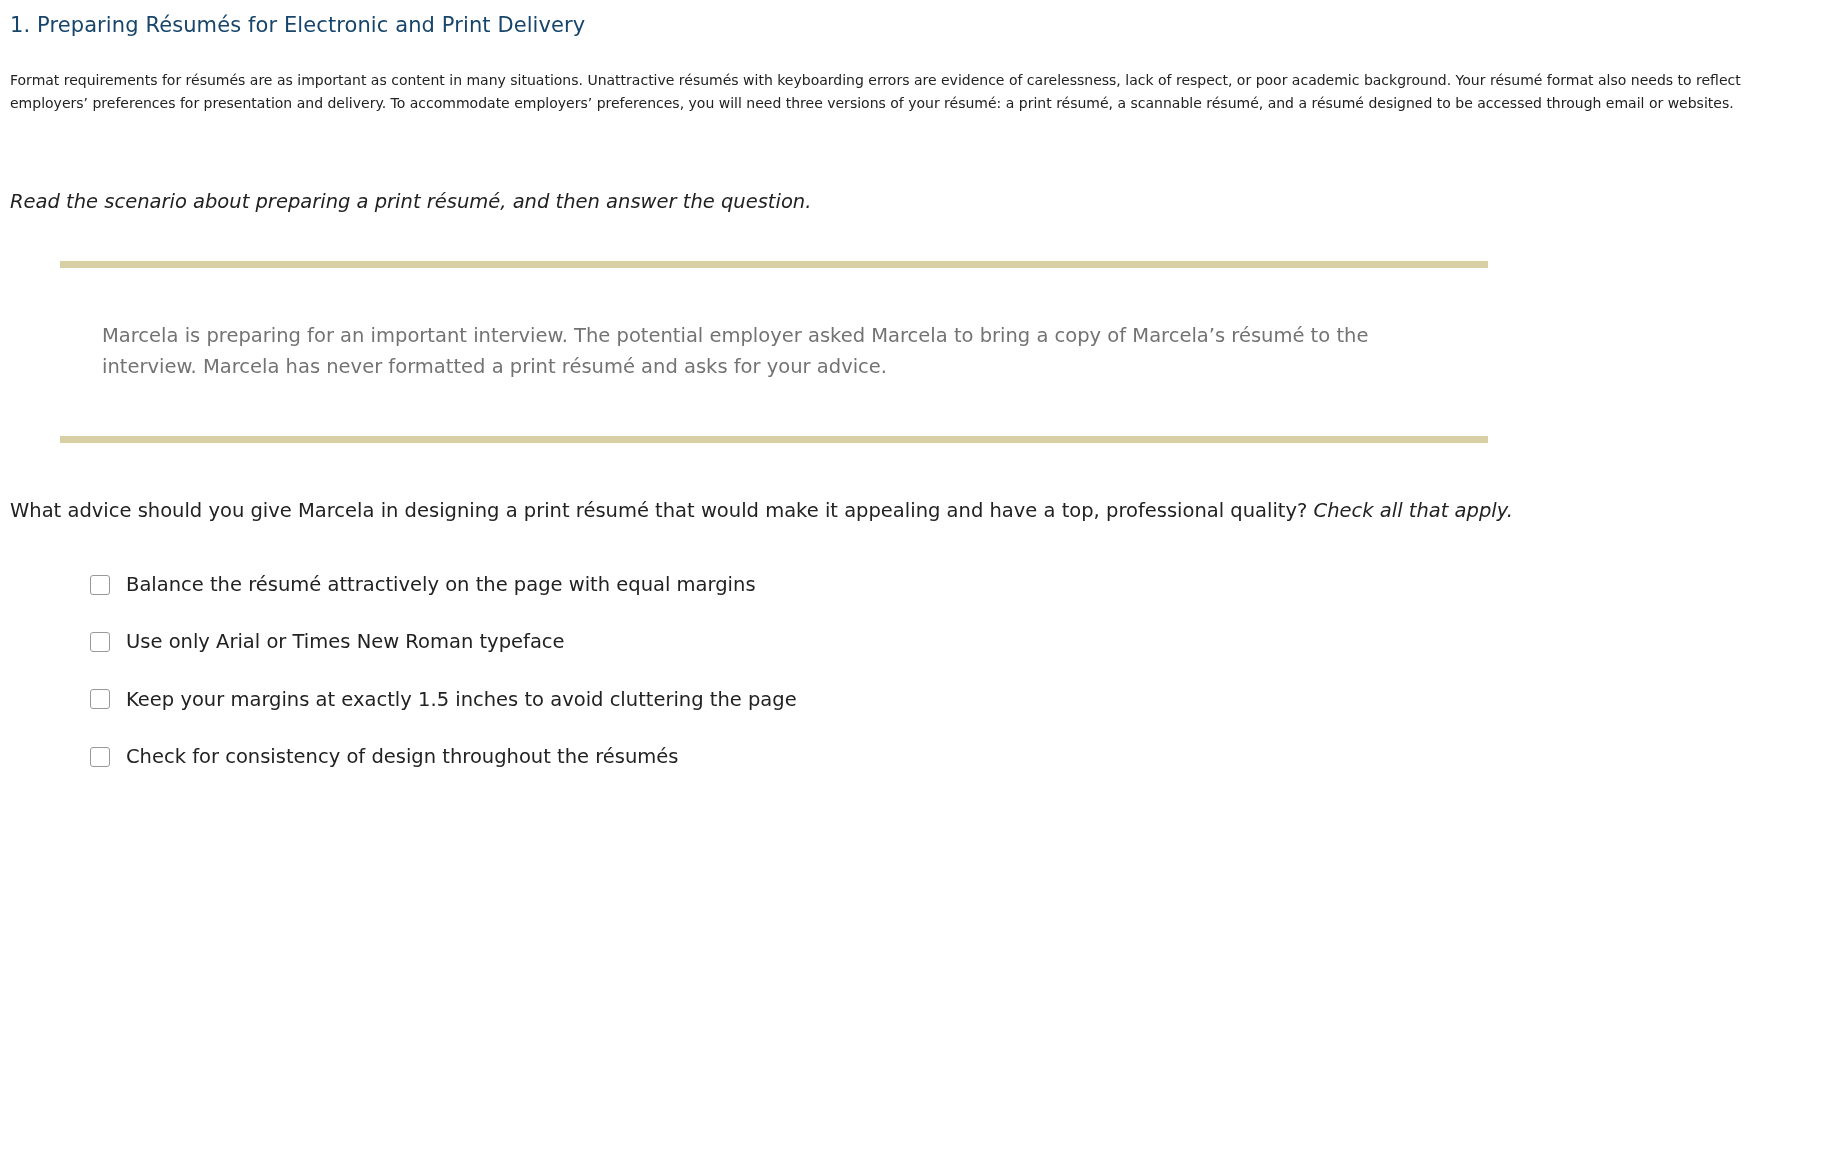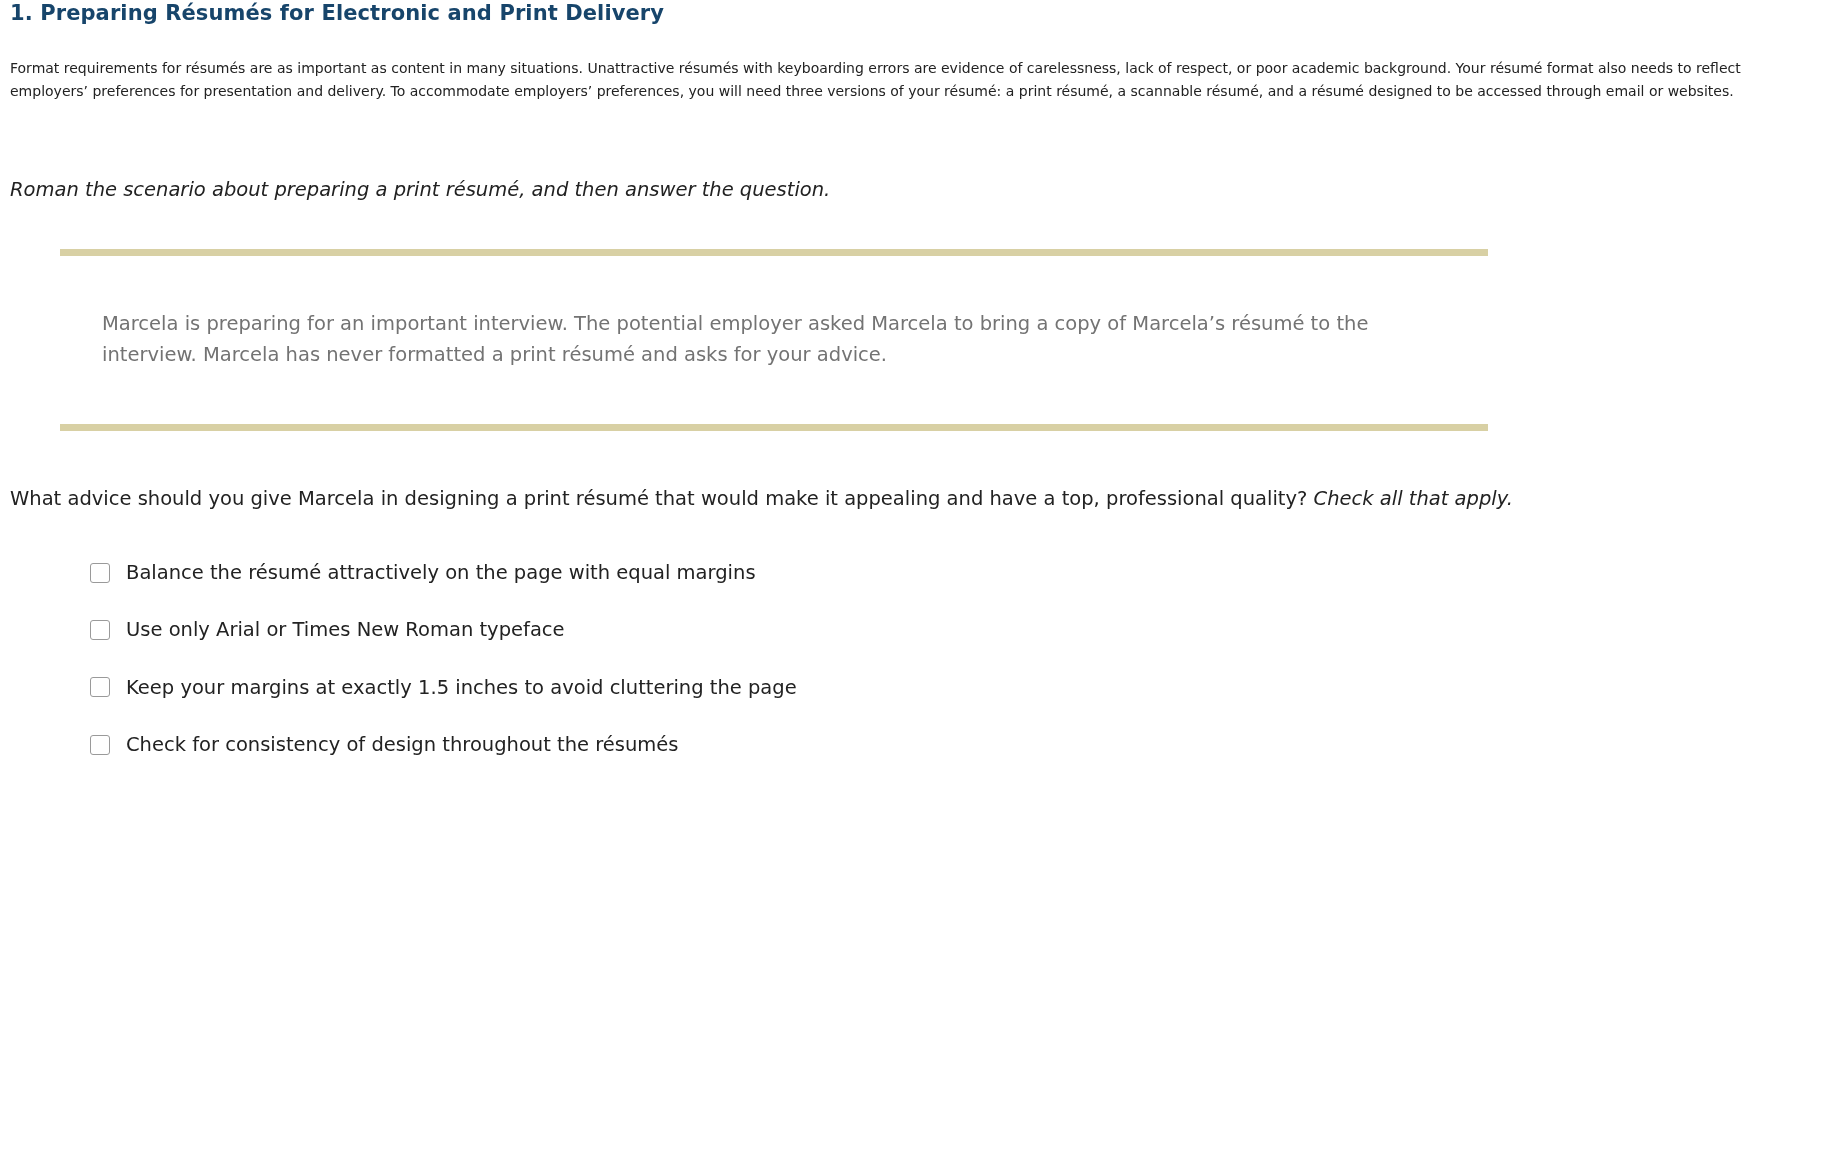--- a/index.html
+++ b/index.html
@@ -14,24 +14,24 @@
     color: #222222;
     -webkit-font-smoothing: antialiased;
   }
   .page {
     width: 1826px;
     box-sizing: border-box;
     padding: 0 14px 0 10px;
   }
   .q-title {
     font-size: 21px;
-    font-weight: bold;
+    font-weight: normal;
     color: #17456b;
     letter-spacing: 0.1px;
-    padding-top: 0;
+    padding-top: 12px;
     margin: 0 0 30px 0;
     line-height: 1.3;
   }
   .body-text {
     font-size: 14px;
     line-height: 1.62;
     color: #222222;
     margin: 12px 0 0 0;
     max-width: 1820px;
   }
@@ -98,21 +98,21 @@
 <body>
 
 <div class="page">
 
   <h1 class="q-title">1. Preparing Résumés for Electronic and Print Delivery</h1>
 
   <p class="body-text">Format requirements for résumés are as important as content in many situations. Unattractive résumés with keyboarding errors are evidence of carelessness, lack of respect, or poor academic background. Your résumé format also needs to reflect employers’ preferences for presentation and delivery. To accommodate employers’ preferences, you will need three versions of your résumé: a print résumé, a scannable résumé, and a résumé designed to be accessed through email or websites.</p>
 
   <div class="spacer-lg"></div>
 
-  <p class="instruction">Roman the scenario about preparing a print résumé, and then answer the question.</p>
+  <p class="instruction">Read the scenario about preparing a print résumé, and then answer the question.</p>
 
   <div class="scenario-box">
     <div class="rule"></div>
     <p class="scenario-text">Marcela is preparing for an important interview. The potential employer asked Marcela to bring a copy of Marcela’s résumé to the interview. Marcela has never formatted a print résumé and asks for your advice.</p>
     <div class="rule"></div>
   </div>
 
   <p class="question-text"><span>What advice should you give Marcela in designing a print résumé that would make it appealing and have a top, professional quality? </span><i>Check all that apply.</i></p>
 
   <ul class="options">

